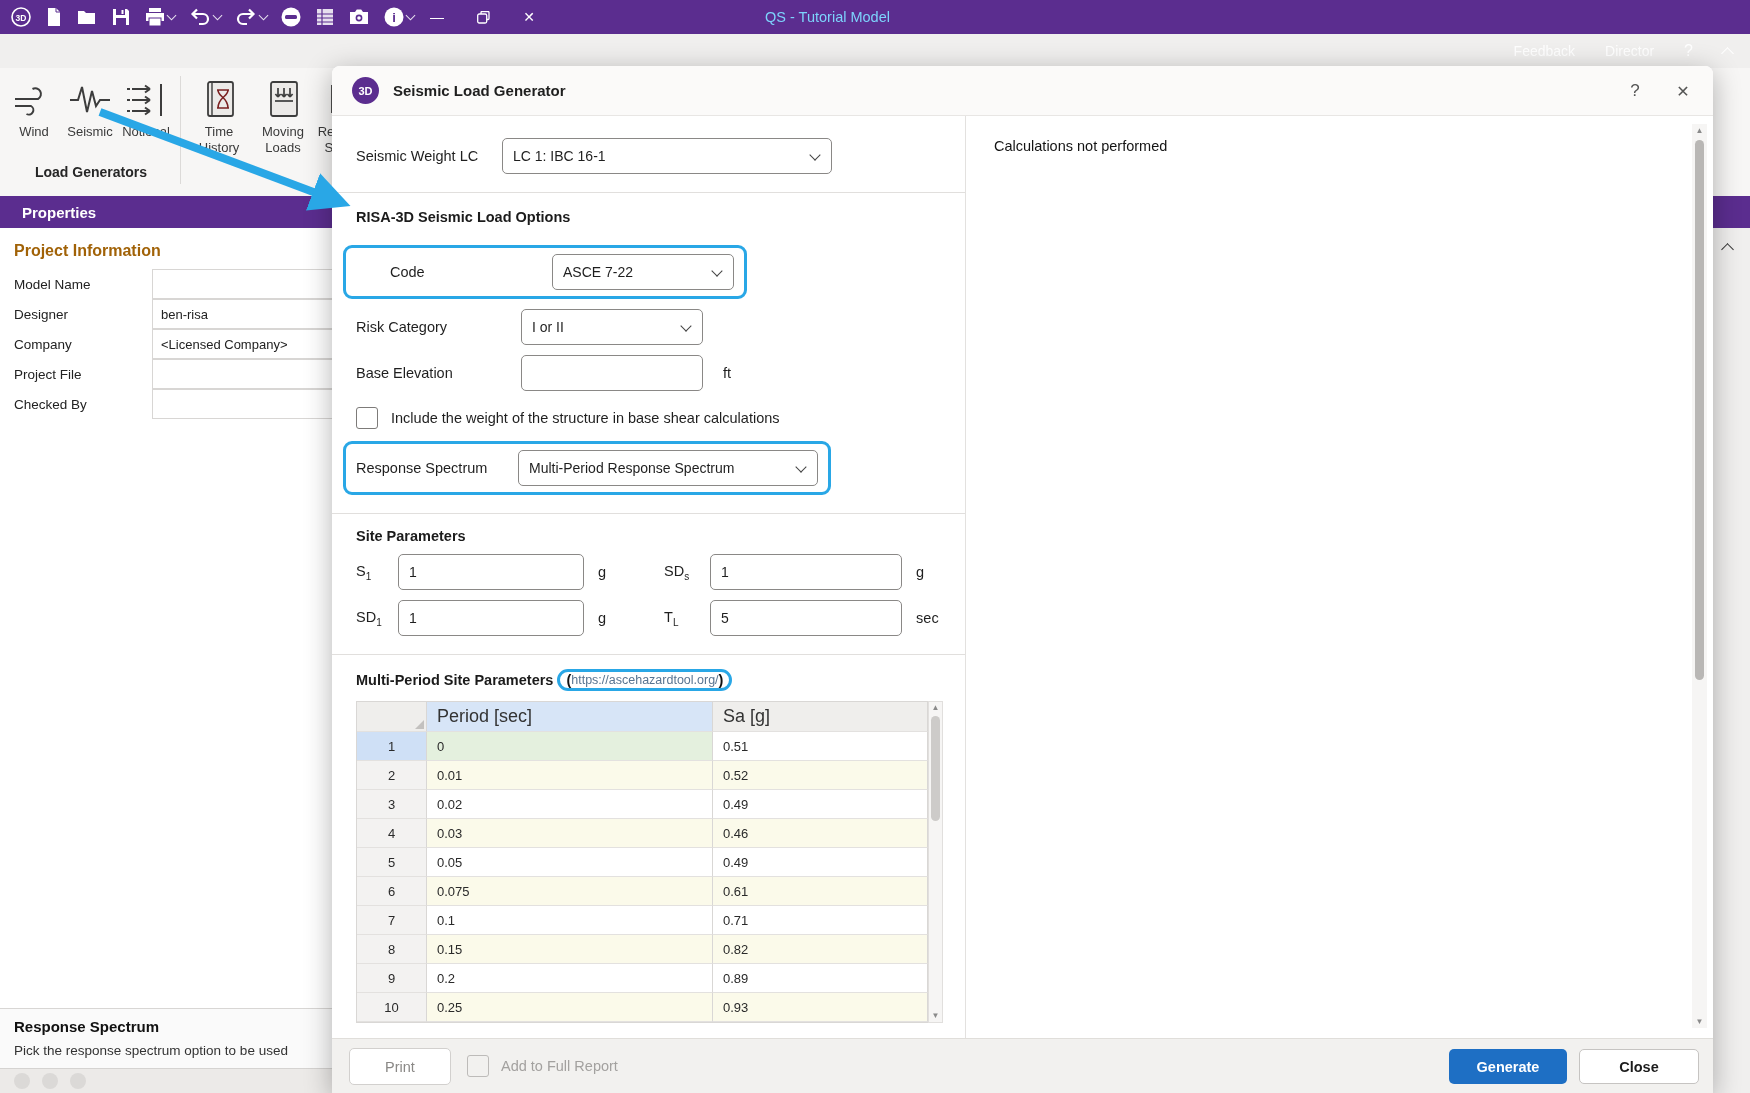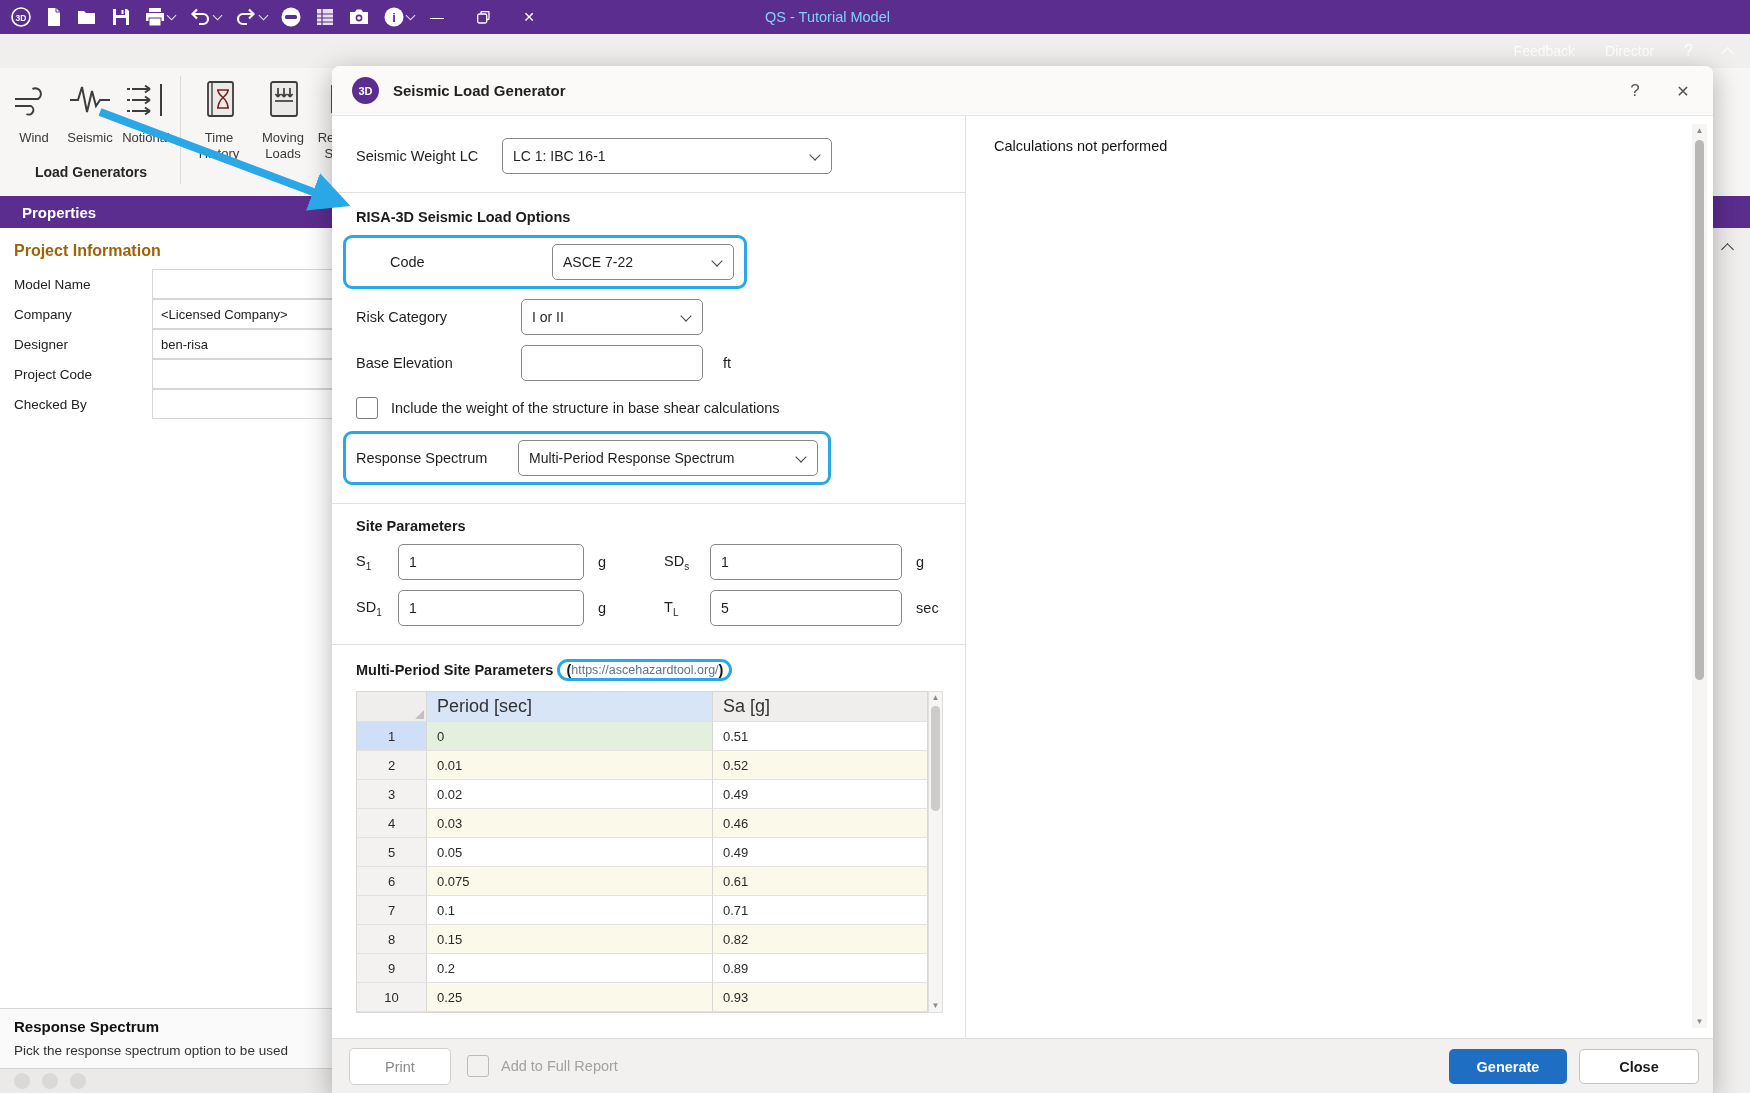--- a/index.html
+++ b/index.html
@@ -30,21 +30,21 @@
   .tab.disabled{color:rgba(255,255,255,.45);}
   .menu-right{position:absolute;right:18px;top:34px;height:34px;display:flex;align-items:center;gap:30px;color:#fff;font-size:14px;}
   .chev-up{width:9px;height:9px;border-left:1.6px solid #fff;border-top:1.6px solid #fff;transform:rotate(45deg);margin-top:4px;}
 
   
   .ribbon{left:0;top:68px;width:1750px;height:128px;background:#f7f6f5;}
   .rbtns{position:absolute;left:6px;top:8px;display:flex;align-items:flex-start;}
   .rbtn{width:56px;display:flex;flex-direction:column;align-items:center;padding-top:2px;}
   .rbtn.wide{width:64px;}
   .rbtn .ricon{height:44px;display:flex;align-items:center;justify-content:center;}
-  .rbtn .rlabel{font-size:13px;color:#3a3a3a;text-align:center;line-height:16px;margin-top:8px;}
+  .rbtn .rlabel{font-size:13px;color:#3a3a3a;text-align:center;line-height:16px;margin-top:2px;}
   .rsep{width:1px;height:108px;background:#dcdad8;margin:0 6px;}
   .rgroup-label{position:absolute;left:0;top:96px;width:182px;text-align:center;font-size:14px;font-weight:bold;color:#262626;}
 
   
   .prop-band{left:0;top:196px;width:1750px;height:32px;background:var(--accent-purple);display:flex;align-items:center;}
   .prop-band .ptitle{color:#fff;font-weight:bold;font-size:15px;padding-left:22px;}
   .content-bg{left:0;top:228px;width:1750px;height:865px;background:#f0efee;}
   .left-panel{left:0;top:228px;width:420px;height:780px;background:#fff;}
   .pi-heading{position:absolute;left:14px;top:14px;font-size:16px;font-weight:bold;color:#a16207;}
   .pi-rows{position:absolute;left:0;top:42px;width:420px;}
@@ -314,29 +314,29 @@
   <div class="abs content-bg"></div>
 
   <div class="abs left-panel">
     <div class="pi-heading">Project Information</div>
     <div class="pi-rows" id="pi-rows">
         <div class="pi-row">
           <span class="plabel">Model Name</span>
           <div class="pfield"></div>
         </div>
         <div class="pi-row">
+          <span class="plabel">Designer</span>
+          <div class="pfield">ben-risa</div>
+        </div>
+        <div class="pi-row">
           <span class="plabel">Company</span>
           <div class="pfield">&lt;Licensed Company&gt;</div>
         </div>
         <div class="pi-row">
-          <span class="plabel">Designer</span>
-          <div class="pfield">ben-risa</div>
-        </div>
-        <div class="pi-row">
-          <span class="plabel">Project Code</span>
+          <span class="plabel">Project File</span>
           <div class="pfield"></div>
         </div>
         <div class="pi-row">
           <span class="plabel">Checked By</span>
           <div class="pfield"></div>
         </div>
       </div>
   </div>
 
   <div class="abs collapse-chip">
@@ -369,21 +369,21 @@
           <div class="select" style="width:330px;">
             <span class="sval">LC 1: IBC 16-1</span>
             <span class="schev"></span>
           </div>
         </div>
       </div>
 
       <div class="dsec" style="padding-top:16px;">
         <div class="sec-heading">RISA-3D Seismic Load Options</div>
 
-        <div class="hl" style="margin-top:10px;padding-left:44px;">
+        <div class="hl" style="margin-top:20px;padding-left:44px;">
           <span class="flabel" style="width:162px;">Code</span>
           <div class="select" style="width:182px;">
             <span class="sval">ASCE 7-22</span>
             <span class="schev"></span>
           </div>
         </div>
 
         <div class="frow" style="margin-top:10px;">
           <span class="flabel" style="width:165px;">Risk Category</span>
           <div class="select" style="width:182px;">

